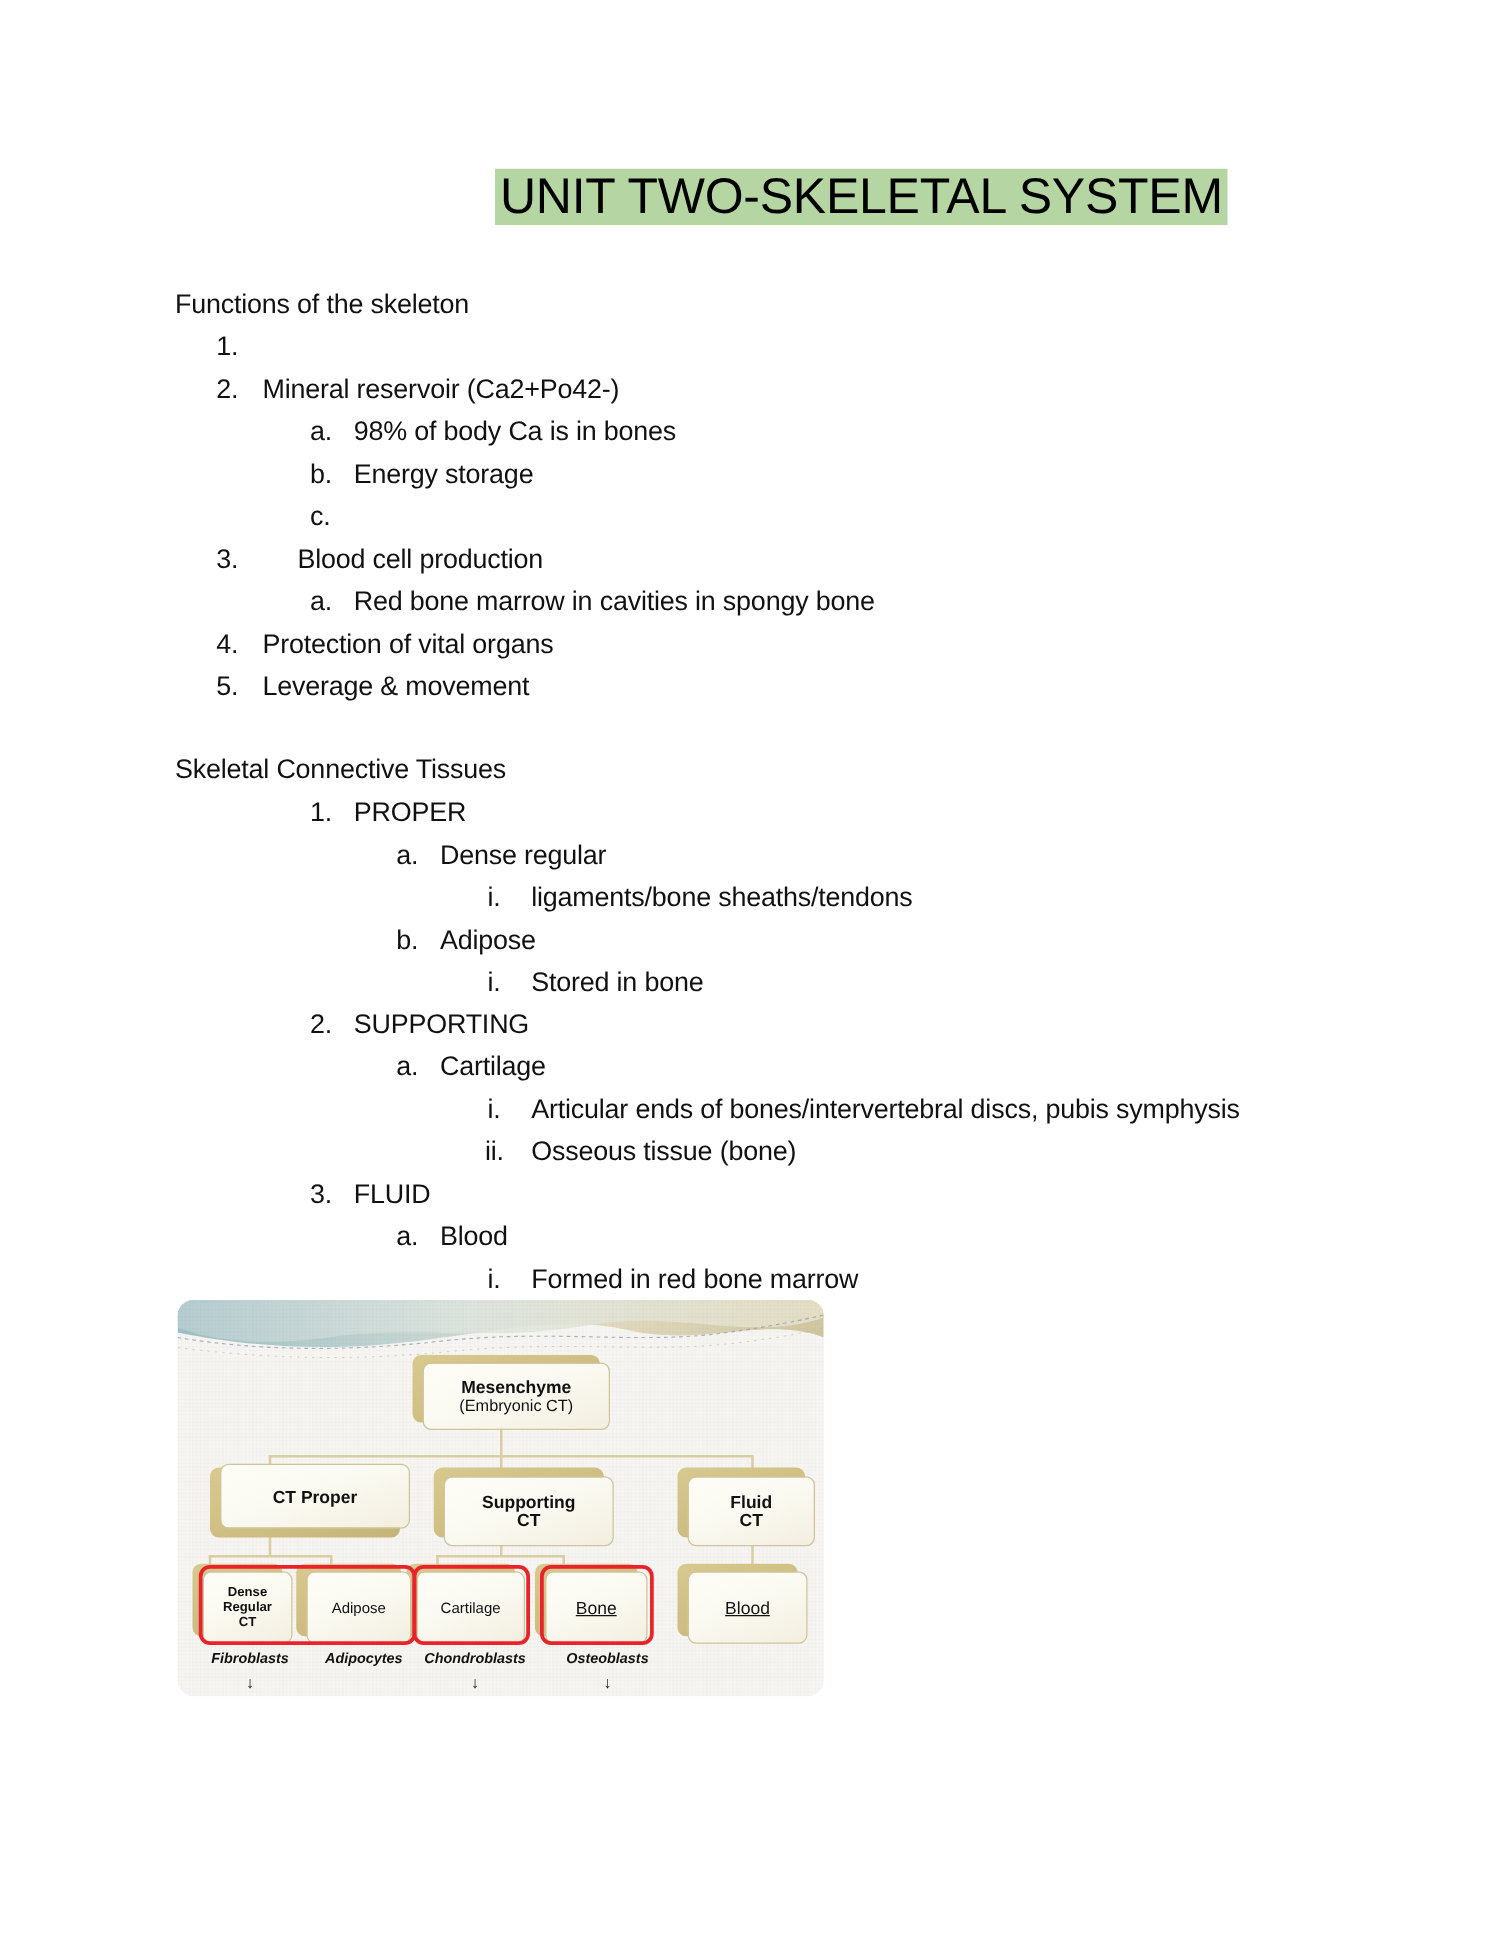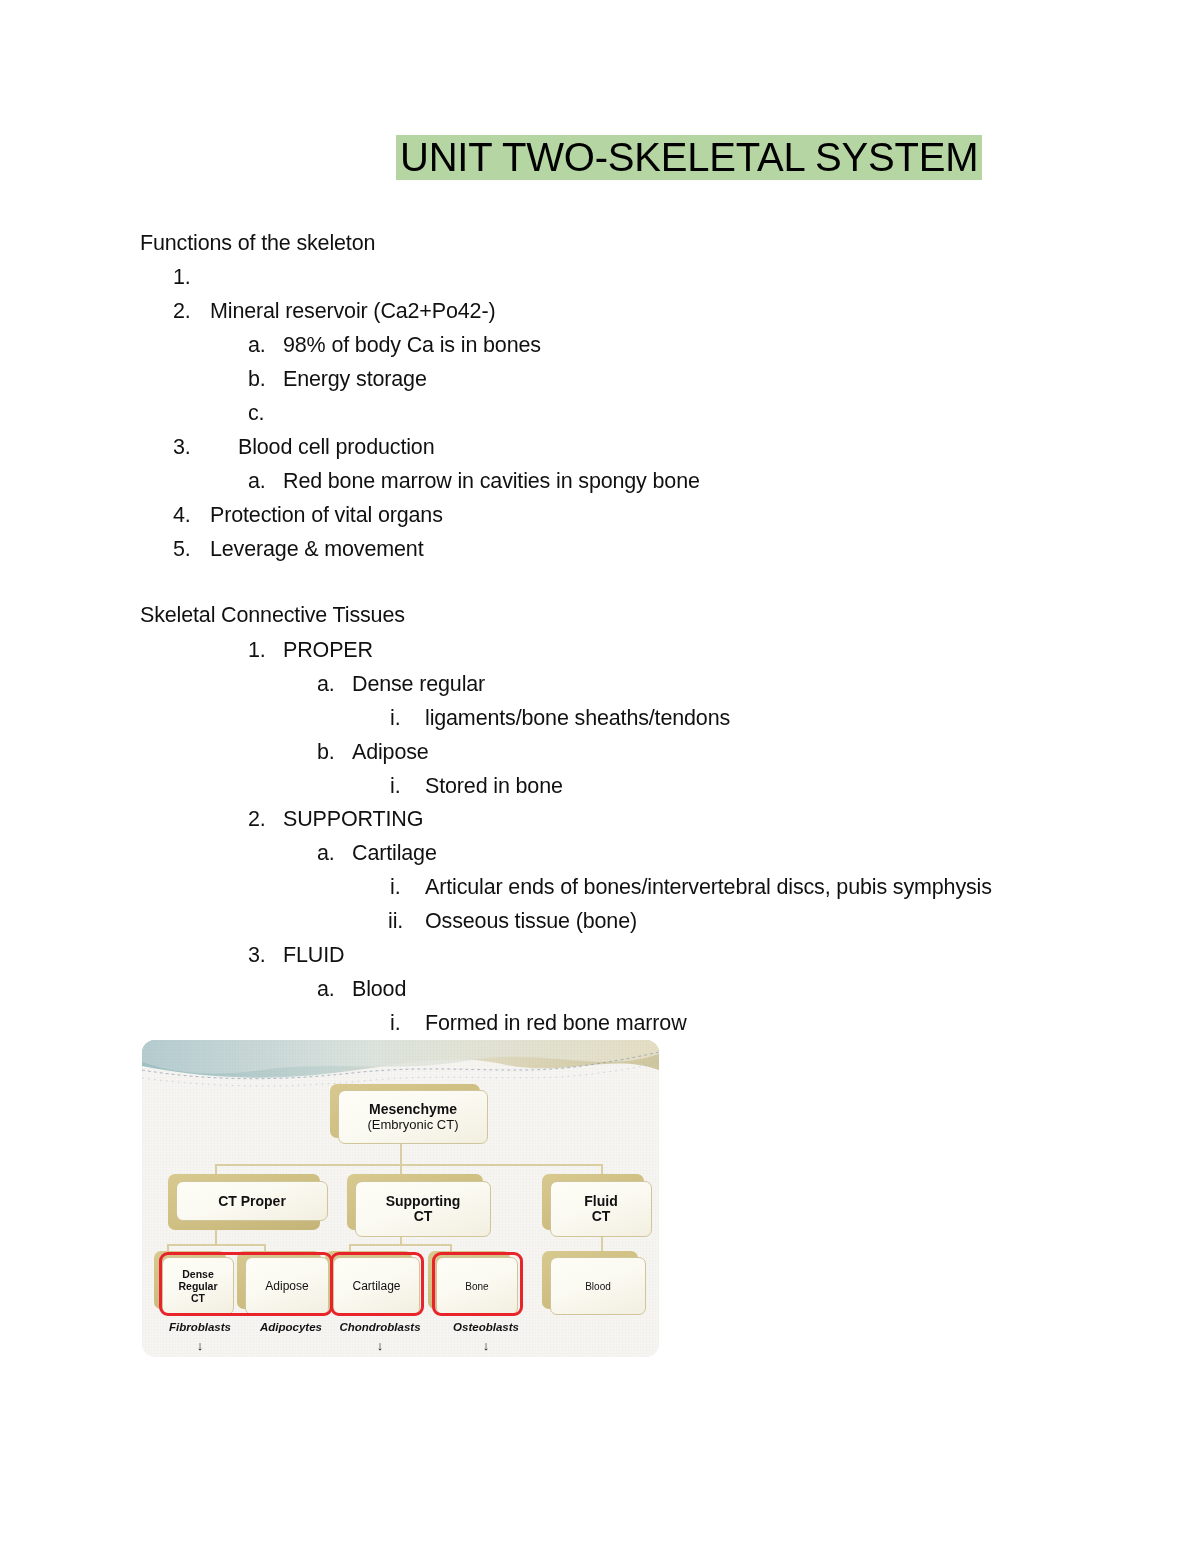--- a/index.html
+++ b/index.html
@@ -63,21 +63,21 @@
   .shadowbox{
     position:absolute;
     background:linear-gradient(160deg,#d8c98f 0%,#cdbd80 60%,#c5b477 100%);
     border-radius:7px;
     z-index:2;
   }
   .b-title{font-weight:bold;font-size:14px;line-height:15px;}
   .b-sub{font-weight:normal;font-size:13px;line-height:15px;}
   .b-leaf{font-size:12px;line-height:13px;font-weight:normal;}
   .b-leaf-sm{font-size:10.5px;line-height:12px;font-weight:bold;}
-  .b-leaf-lg{font-size:10px;line-height:15px;font-weight:normal;}
+  .b-leaf-lg{font-size:14px;line-height:15px;font-weight:normal;text-decoration:underline;}
 
   .conn{position:absolute;background:#d9cda2;z-index:1;}
   .conn-v{width:1.5px;}
   .conn-h{height:1.5px;}
 
   .ring{
     position:absolute;
     border:3.5px solid #e8232a;
     border-radius:9px;
     box-sizing:border-box;
@@ -216,21 +216,21 @@
 
     <div class="conn conn-v" style="left:459px;top:189px;height:27px;"></div>
 
     <div class="shadowbox" style="left:188px;top:44px;width:150px;height:54px;"></div>
     <div class="box" style="left:196px;top:50px;width:150px;height:54px;flex-direction:column;">
       <span class="b-title">Mesenchyme</span>
       <span class="b-sub">(Embryonic CT)</span>
     </div>
 
     <div class="shadowbox" style="left:26px;top:134px;width:152px;height:56px;"></div>
-    <div class="box" style="left:34px;top:141px;width:152px;height:40px;">
+    <div class="box" style="left:34px;top:131px;width:152px;height:52px;">
       <span class="b-title">CT Proper</span>
     </div>
 
     <div class="shadowbox" style="left:205px;top:134px;width:136px;height:56px;"></div>
     <div class="box" style="left:213px;top:141px;width:136px;height:56px;flex-direction:column;">
       <span class="b-title">Supporting</span>
       <span class="b-title">CT</span>
     </div>
 
     <div class="shadowbox" style="left:400px;top:134px;width:102px;height:56px;"></div>

